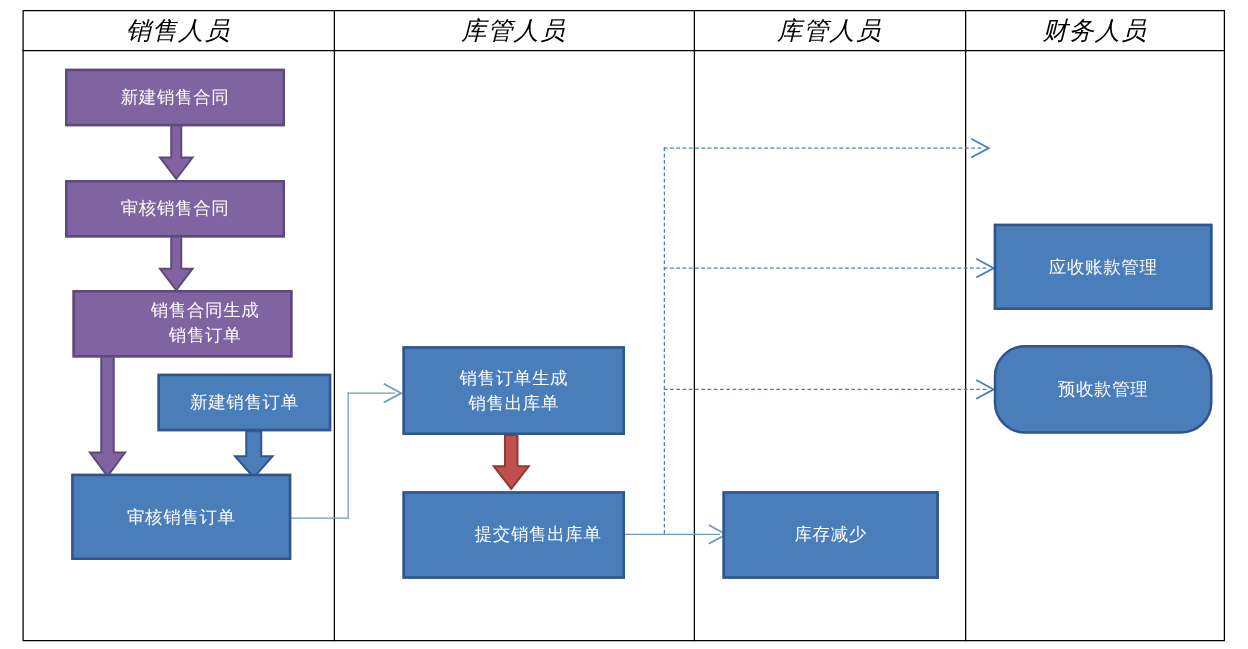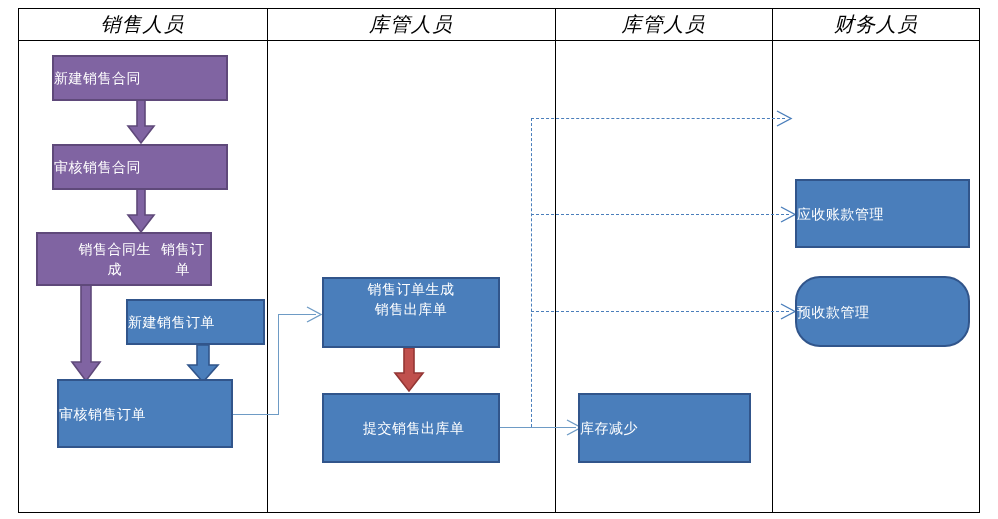--- a/index.html
+++ b/index.html
@@ -54,21 +54,21 @@
     letter-spacing: 1px;
     font-style: italic;
   }
 
   
   .node {
     position: absolute;
     box-sizing: border-box;
     display: flex;
     align-items: center;
-    justify-content: flex-start;
+    justify-content: center;
     text-align: center;
     color: #ffffff;
     font-size: 14px;
     line-height: 20px;
     letter-spacing: 0.5px;
   }
   .node.purple {
     background: #8064A2;
     border: 2px solid #5F497A;
   }
@@ -168,21 +168,21 @@
   </svg>
 
   <div class="node purple" style="left:52px; top:55px; width:176px; height:46px;">
     <span>新建销售合同</span>
   </div>
 
   <div class="node purple" style="left:52px; top:144px; width:176px; height:46px;">
     <span>审核销售合同</span>
   </div>
 
-  <div class="node purple" style="left:36px; top:232px; width:176px; height:54px; flex-direction:row;padding-left:36px;">
+  <div class="node purple" style="left:58px; top:232px; width:176px; height:54px; flex-direction:column;padding-left:36px;">
     <span>销售合同生成</span>
     <span>销售订单</span>
   </div>
 
   <div class="node blue" style="left:126px; top:299px; width:139px; height:46px;">
     <span>新建销售订单</span>
   </div>
 
   <div class="node blue" style="left:57px; top:379px; width:176px; height:69px;">
     <span>审核销售订单</span>

